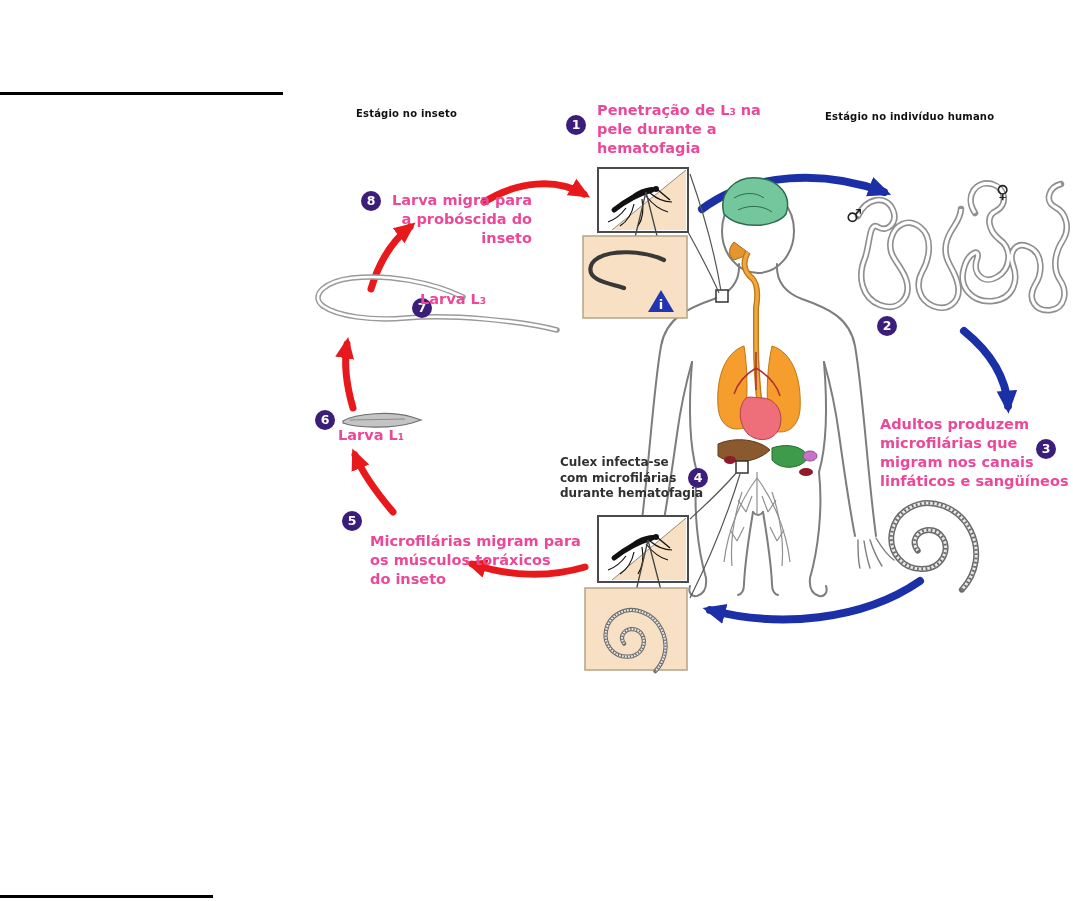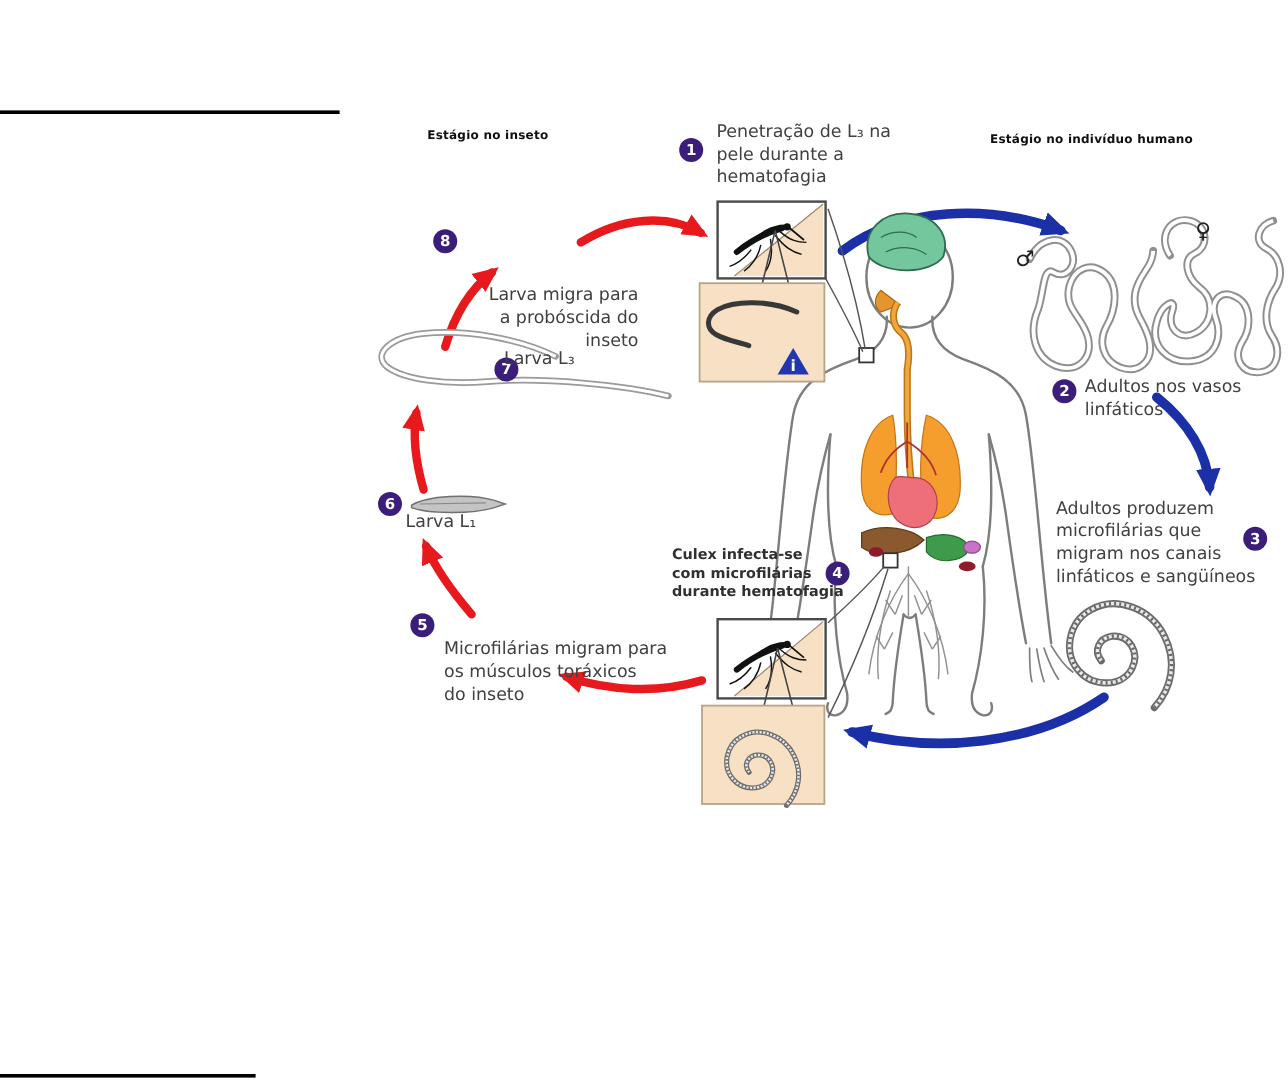--- a/index.html
+++ b/index.html
@@ -5,23 +5,23 @@
   html,body { margin:0; padding:0; background:#fff; }
   .page { position:relative; width:1073px; height:901px; background:#ffffff;
           font-family:"DejaVu Sans", sans-serif; overflow:hidden; }
   .rule { position:absolute; background:#000; height:3px; }
   .rule-top { left:0; top:92; top:92px; width:283px; }
   .rule-bottom { left:0; top:895px; width:213px; }
   svg.art { position:absolute; left:0; top:0; }
   .title { position:absolute; font-weight:bold; font-size:10px; color:#101010; white-space:nowrap; letter-spacing:0.2px; }
   .t-insect { left:356px; top:108px; }
   .t-human { left:788px; top:111px;margin-left:37px; }
-  .lbl { position:absolute; font-size:14.5px; line-height:1.3; color:#404040; white-space:pre-line; }
+  .lbl { position:absolute; font-size:14.5px; line-height:1.3; color:#ec4899; white-space:pre-line;font-weight:bold; }
   .lbl-small { font-size:12px; font-weight:bold; line-height:1.3; color:#303030; }
-  .lbl-right { text-align:right;margin-top:46px; }
+  .lbl-right { text-align:right; }
   .badge { position:absolute; width:20px; height:20px; border-radius:50%;
            background:#3b1d7a; color:#fff; font-size:12.5px; font-weight:bold;
            text-align:center; line-height:20px; }
   .s1l { left:597px; top:101px; }
   .s2l { left:904px; top:314px; }
   .s3l { left:880px; top:415px; }
   .s4l { left:560px; top:455px; }
   .s5l { left:370px; top:505px;margin-top:27px; }
   .s6l { left:338px; top:426px; }
   .s7l { left:420px; top:290px; }
@@ -197,22 +197,20 @@
   <div class="badge b3">3</div>
   <div class="badge b4">4</div>
   <div class="badge b5">5</div>
   <div class="badge b6">6</div>
   <div class="badge b7">7</div>
   <div class="badge b8">8</div>
 
   <div class="lbl s1l">Penetração de L₃ na
 pele durante a
 hematofagia</div>
-  <div class="lbl s2l">Adultos nos vasos
-linfáticos</div>
   <div class="lbl lbl-small s4l">Culex infecta-se
 com microfilárias
 durante hematofagia</div>
   <div class="lbl s3l">Adultos produzem
 microfilárias que
 migram nos canais
 linfáticos e sangüíneos</div>
   <div class="lbl s5l">Microfilárias migram para
 os músculos toráxicos
 do inseto</div>

